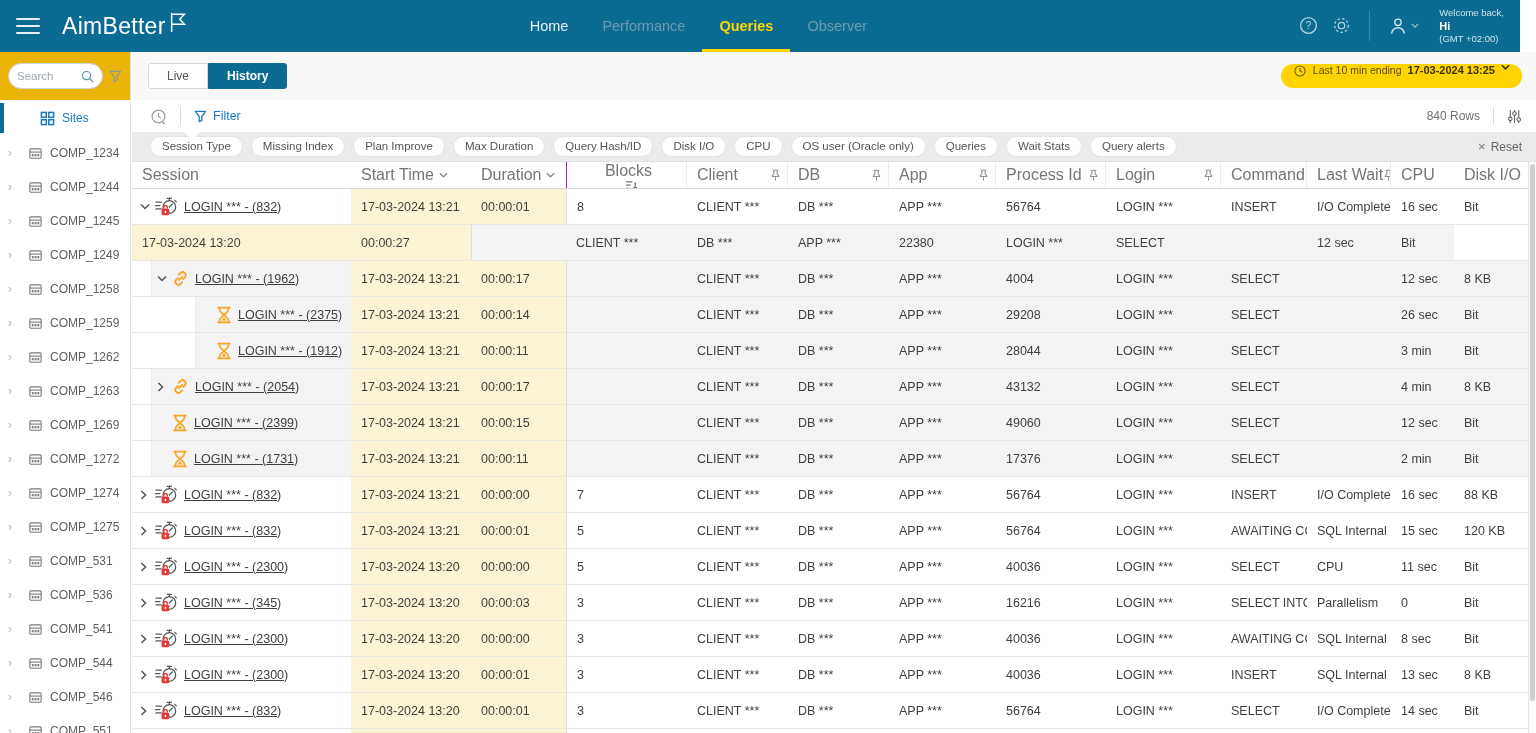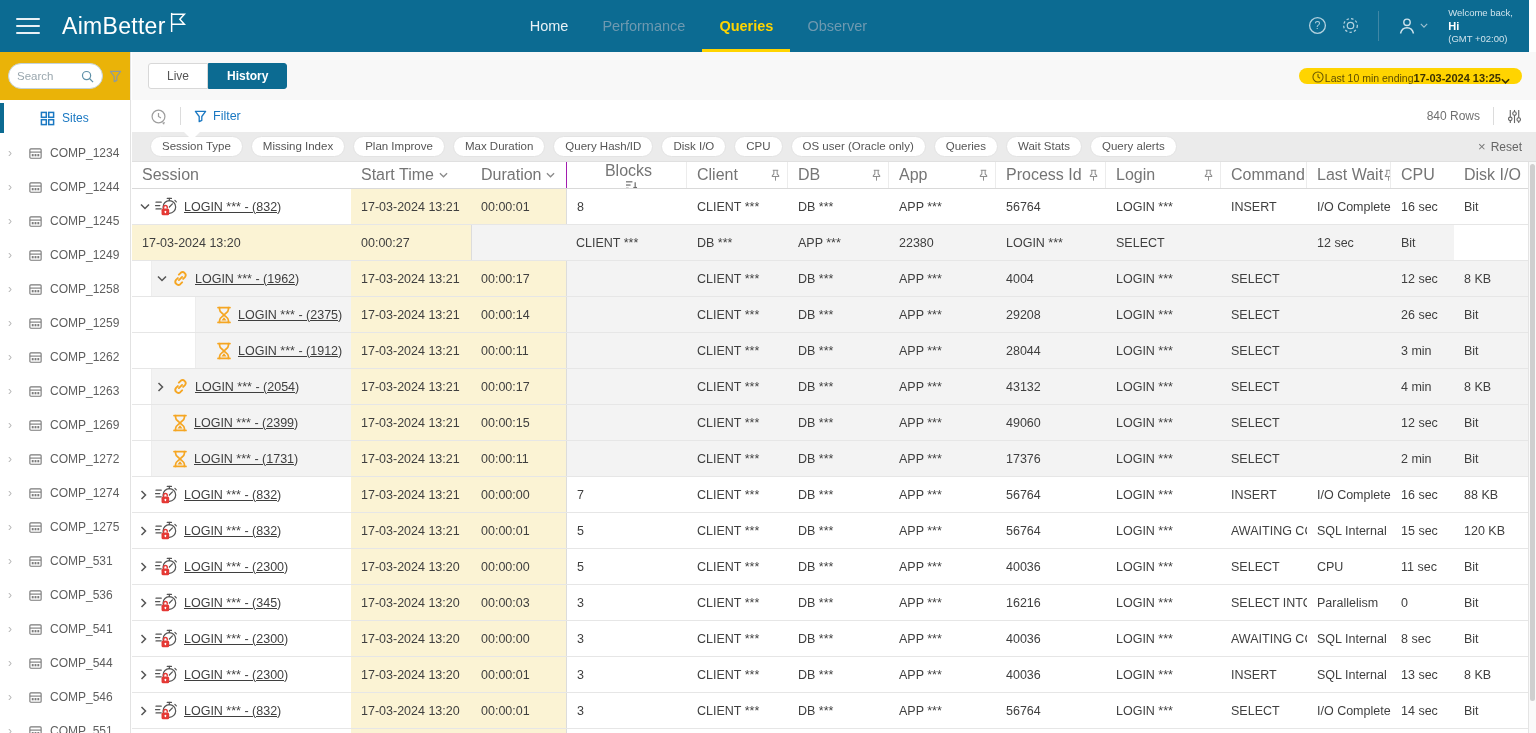--- a/index.html
+++ b/index.html
@@ -3,21 +3,21 @@
 <meta charset="utf-8">
 <style>
   * { box-sizing: border-box; margin: 0; padding: 0; }
   html,body { background:#e9e9e9; }
   body { font-family: "Liberation Sans", sans-serif; }
   .app { position:relative; width:1536px; height:733px; background:#fff; overflow:hidden;
          --navbar-bg:#0C6B92; --accent-yellow:#FFD400; --active-blue:#1A78C2;
          --orange:#F5A623; --alert-red:#E53935; --highlight-cell:#FBF3D4; }
 
   
-  .navbar { position:absolute; top:0; left:0; right:7px; height:52px; background:var(--navbar-bg);
+  .navbar { position:absolute; top:0; left:0; right:16px; height:52px; background:var(--navbar-bg);
             display:flex; align-items:center; padding:0 16px; color:#fff; }
   .hamburger { width:24px; height:16px; display:flex; flex-direction:column; justify-content:space-between; cursor:pointer; }
   .hamburger span { display:block; height:2px; background:#E8F1F6; border-radius:1px; }
   .brand { display:flex; align-items:center; margin-left:22px; }
   .brand-text { font-size:23px; color:#fff; letter-spacing:.3px; font-weight:400; }
   .brand-flag { margin-left:2px; margin-top:-8px; }
   .nav { display:flex; margin-left:325px; height:52px; }
   .nav-item { position:relative; padding:0 17px; line-height:52px; font-size:14.5px; color:#E8F1F6; cursor:pointer; }
   .nav-item.muted { color:#6E99B0; }
   .nav-item.active { color:var(--accent-yellow); font-weight:700; }
@@ -49,22 +49,22 @@
   .sb-item.active .sb-ic { margin-left:20px; }
   .sb-label { font-size:12px; color:#5E5E5E; }
 
   
   .main { position:absolute; top:52px; left:132px; right:0; bottom:0; background:#fff; }
   .tab-row { height:48px; background:#F8F8F8; display:flex; align-items:center; padding:0 14px 0 16px; }
   .tabs { display:flex; }
   .tab { height:26px; line-height:24px; padding:0 18px; font-size:12px; cursor:pointer; }
   .tab.live { background:#fff; border:1px solid #D8D8D8; border-radius:3px 0 0 3px; color:#555; }
   .tab.history { background:var(--navbar-bg); border:1px solid var(--navbar-bg); border-radius:0 3px 3px 0; color:#fff; font-weight:700; }
-  .time-pill { margin-left:auto; height:16px; background:var(--accent-yellow); border-radius:13px;
-               display:flex; align-items:flex-end; padding:0 12px; cursor:pointer; }
+  .time-pill { margin-left:auto; height:24px; background:var(--accent-yellow); border-radius:13px;
+               display:flex; align-items:flex-start; gap:6px; padding:0 12px; cursor:pointer; }
   .time-pill .tp-label { font-size:10.5px; color:#5d4d00; }
   .time-pill .tp-value { font-size:11px; color:#3c3200; font-weight:700; }
   .time-pill .tp-chev { display:inline-flex; color:#3c3200; }
 
   .toolbar { height:32px; background:#fff; display:flex; align-items:center; padding:0 14px 0 18px; }
   .tb-divider { width:1px; height:18px; background:#DCDCDC; margin:0 13px; }
   .tb-filter { display:flex; align-items:center; gap:6px; color:var(--active-blue); font-size:12.5px; cursor:pointer; }
   .tb-right { margin-left:auto; display:flex; align-items:center; }
   .rows-count { font-size:12px; color:#6F6F6F; }
   .tb-sliders { display:inline-flex; cursor:pointer; }

